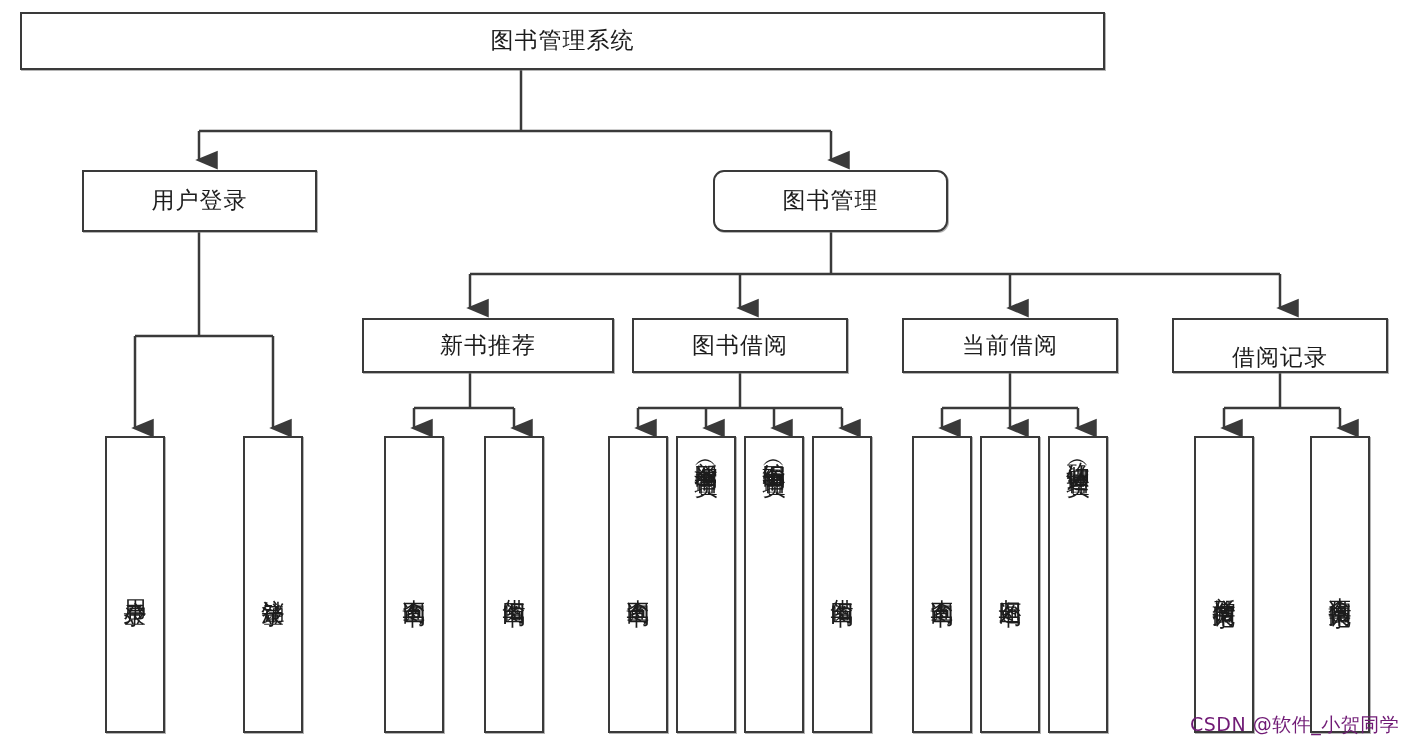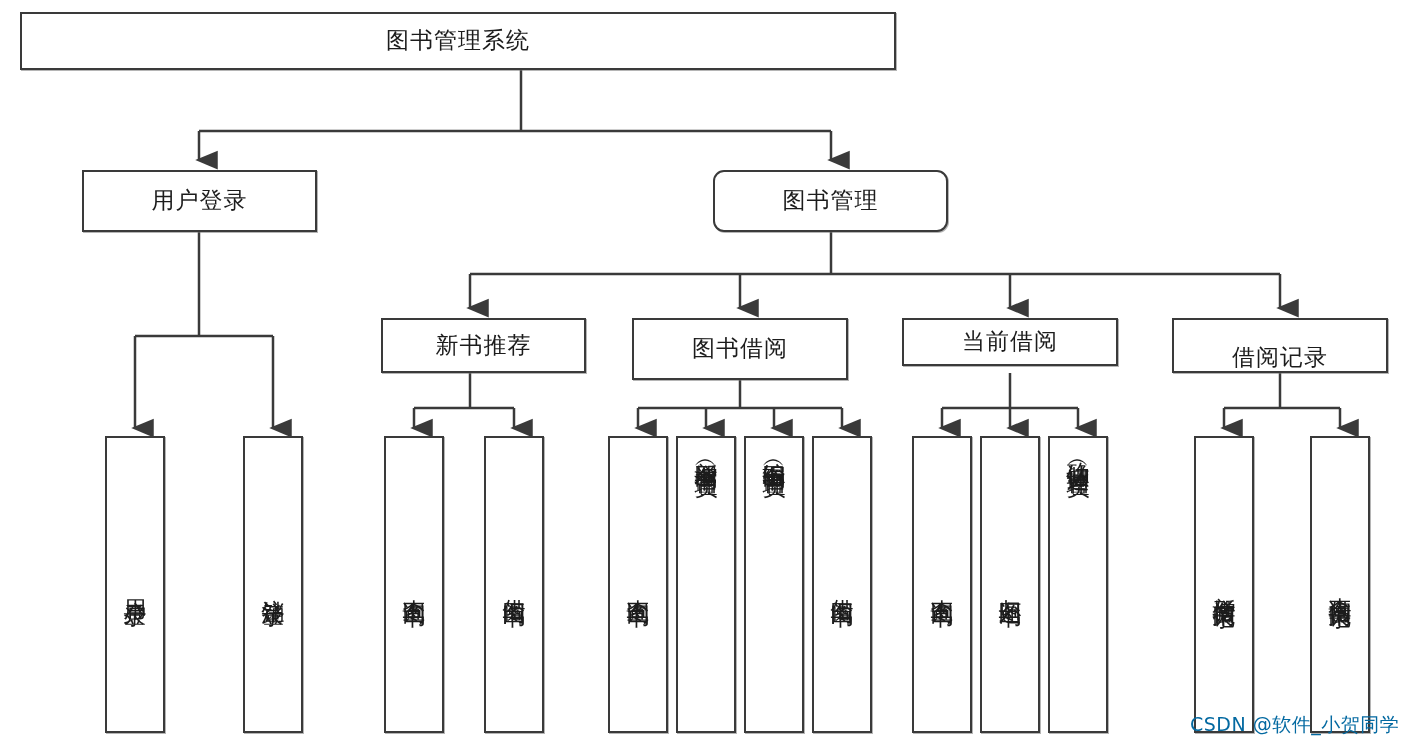--- a/index.html
+++ b/index.html
@@ -65,21 +65,21 @@
   }
   .node.vertical.centered {
     align-items: center;
     padding-top: 0;
   }
   #watermark {
     position: absolute;
     left: 1190px;
     top: 712px;
     font-size: 19px;
-    color: #0369a1;
+    color: #701a75;
     white-space: nowrap;
     letter-spacing: 0.5px;
   }
 </style>
 </head>
 <body>
 
 <div id="diagram-root">
 
   <svg class="edges" viewBox="0 0 1405 747" xmlns="http://www.w3.org/2000/svg">
@@ -125,41 +125,41 @@
       <path d="M 1010 408 L 1010 428" marker-end="url(#arrow)"></path>
       <path d="M 1078 408 L 1078 428" marker-end="url(#arrow)"></path>
 
       <path d="M 1280 373 L 1280 408"></path>
       <path d="M 1224 408 L 1340 408"></path>
       <path d="M 1224 408 L 1224 428" marker-end="url(#arrow)"></path>
       <path d="M 1340 408 L 1340 428" marker-end="url(#arrow)"></path>
     </g>
   </svg>
 
-  <div class="node root horizontal" style="left:20px; top:12px; width:876px; height:58px;">
+  <div class="node root horizontal" style="left:20px; top:12px; width:1085px; height:58px;">
     <span class="label">图书管理系统</span>
   </div>
 
   <div class="node horizontal" style="left:82px; top:170px; width:235px; height:62px;">
     <span class="label">用户登录</span>
   </div>
 
   <div class="node horizontal" style="left:713px; top:170px; width:235px; height:62px;border-radius:11px;">
     <span class="label">图书管理</span>
   </div>
 
-  <div class="node horizontal" style="left:381px; top:318px; width:205px; height:55px;">
+  <div class="node horizontal" style="left:362px; top:318px; width:252px; height:55px;">
     <span class="label">新书推荐</span>
   </div>
 
-  <div class="node horizontal" style="left:632px; top:318px; width:216px; height:62px;">
+  <div class="node horizontal" style="left:632px; top:318px; width:216px; height:55px;">
     <span class="label">图书借阅</span>
   </div>
 
-  <div class="node horizontal" style="left:902px; top:318px; width:216px; height:48px;">
+  <div class="node horizontal" style="left:902px; top:318px; width:216px; height:55px;">
     <span class="label">当前借阅</span>
   </div>
 
   <div class="node horizontal" style="left:1172px; top:318px; width:216px; height:55px;align-items:flex-end;">
     <span class="label">借阅记录</span>
   </div>
 
   <div class="node vertical centered" style="left:105px; top:436px; width:60px; height:297px;">
     <span class="label">用户登录</span>
   </div>

